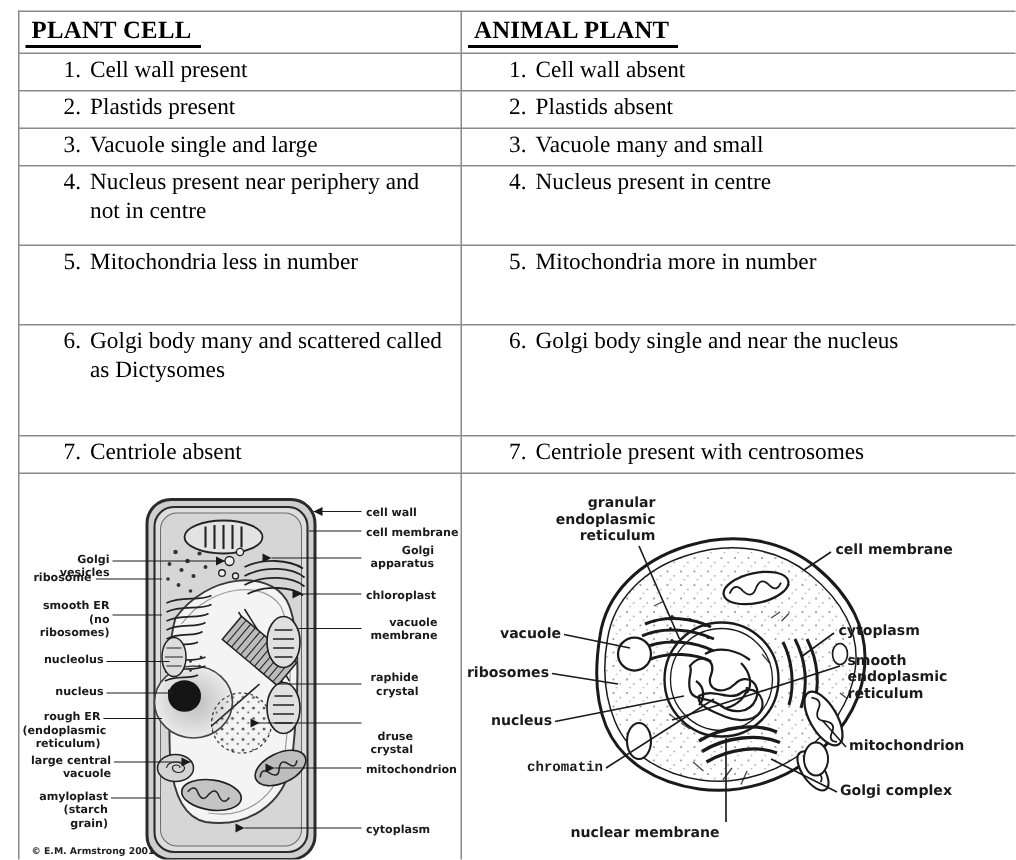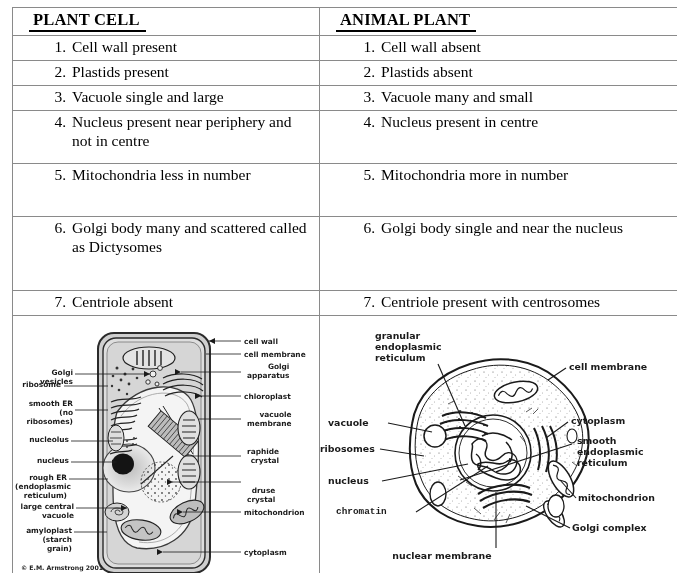--- a/index.html
+++ b/index.html
@@ -28,21 +28,21 @@
     position: absolute;
     left: 12px;
     top: 7px;
     width: 653px;
     border-collapse: collapse;
     table-layout: fixed;
   }
   .comp-table td {
     border: 1px solid #8a8a8a;
     vertical-align: top;
-    padding: 2px 4px 3px 16px;
+    padding: 2px 4px 3px 4px;
     font-size: 15.5px;
     line-height: 1.22;
   }
   .col-left  { width: 286px; }
   .col-right { width: 367px; }
 
   .hdr-cell { padding-bottom: 4px; }
   .hdr-text {
     font-weight: bold;
     font-size: 16.5px;
@@ -80,21 +80,21 @@
     font-family: "DejaVu Sans", "Liberation Sans", sans-serif;
     color: #1a1a1a;
     white-space: pre-line;
   }
   
   .plant-lbl { font-size: 7.4px; line-height: 1.25; font-weight: 600; }
   .plant-lbl.r { text-align: right; }
   .plant-lbl.l { text-align: right; }
   
   .animal-lbl { font-size: 9.4px; line-height: 1.2; font-weight: 600; }
-  .animal-lbl.l { text-align: left; }
+  .animal-lbl.l { text-align: right; }
   .animal-lbl.r { text-align: left; }
 
   .credit-plant {
     position: absolute;
     font-family: "DejaVu Sans", "Liberation Sans", sans-serif;
     font-size: 6.2px;
     font-weight: 700;
     color: #222;
   }
   .credit-animal {

